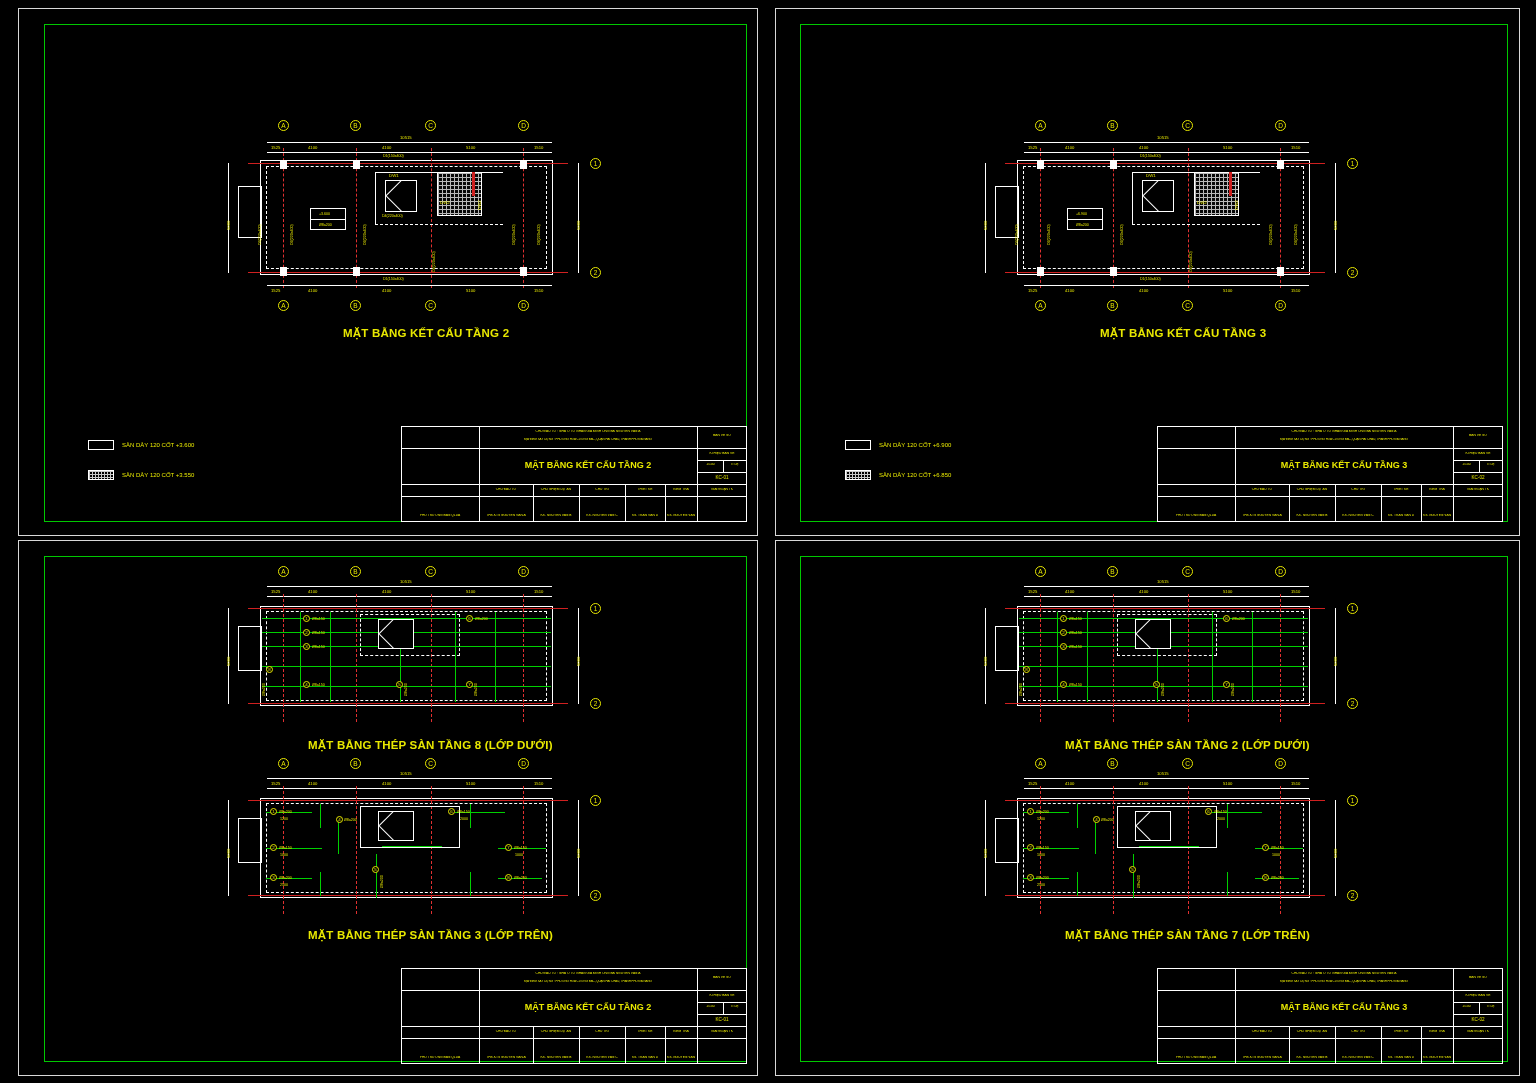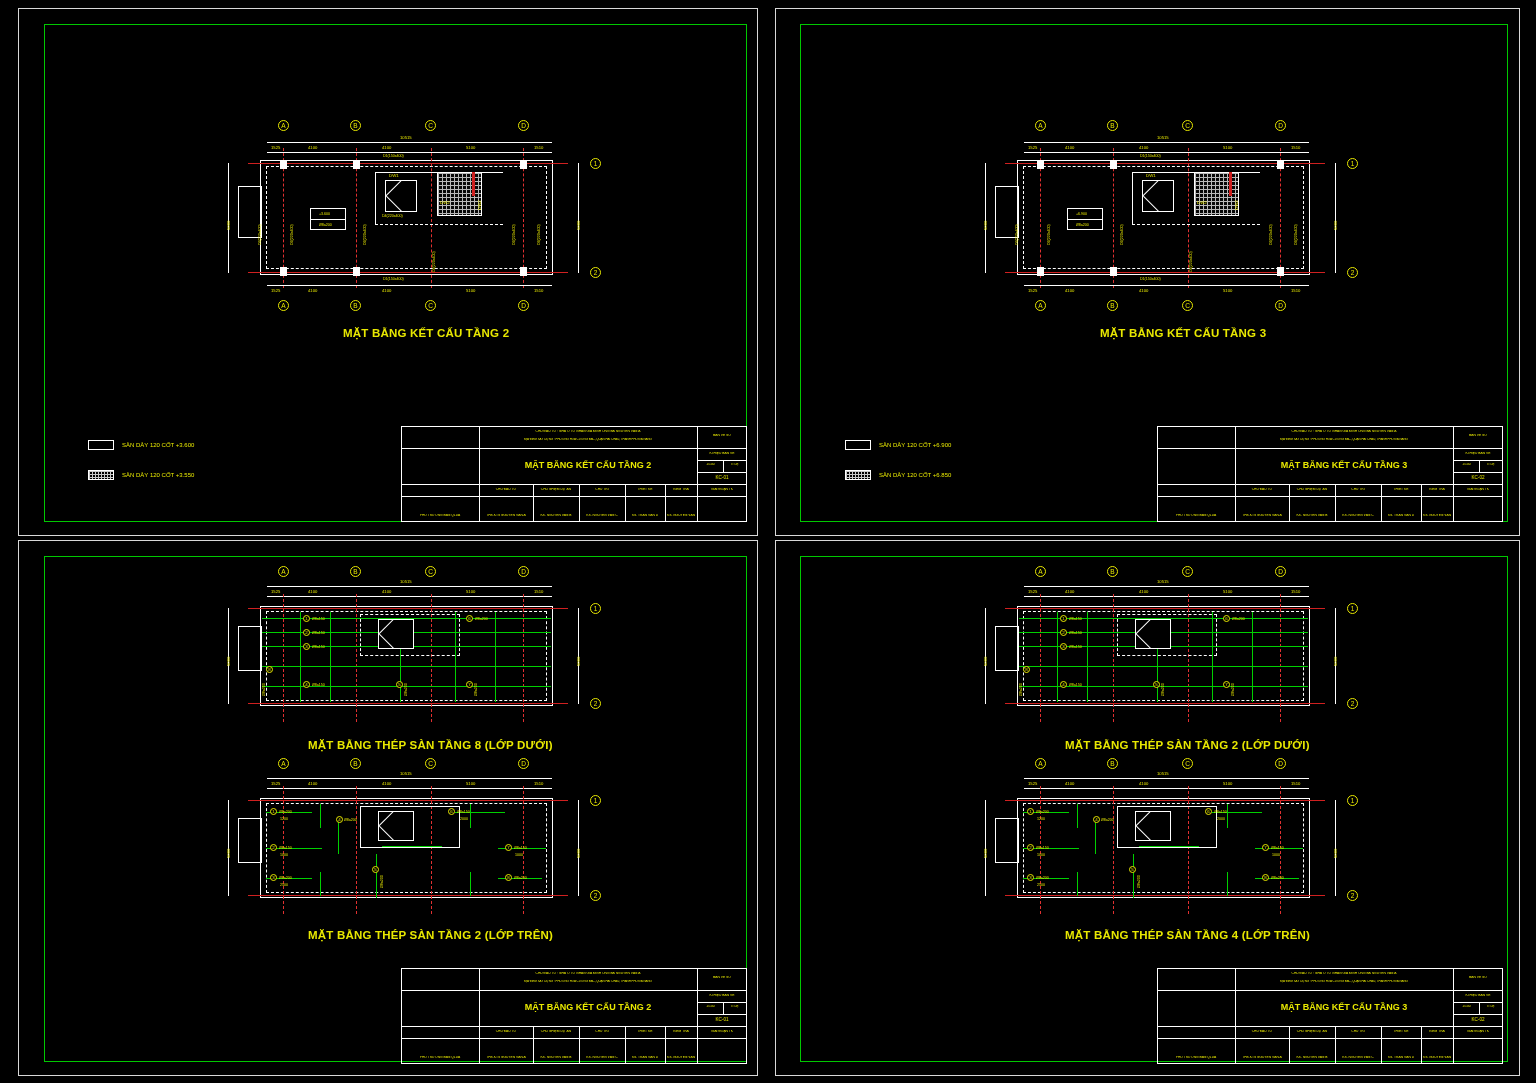--- a/index.html
+++ b/index.html
@@ -530,21 +530,21 @@
     <div class="tiny" style="left:514px; top:340px;">Ø8a200</div>
 
     <div class="wline" style="left:228px; top:264px; width:1px; height:96px;"></div>
     <div class="dim vert" style="left:226px; top:322px;">5000</div>
     <div class="wline" style="left:578px; top:264px; width:1px; height:96px;"></div>
     <div class="dim vert" style="left:576px; top:322px;">5000</div>
 
     <div class="bubr" style="left:590px; top:259px;">1</div>
     <div class="bubr" style="left:590px; top:354px;">2</div>
 
-    <div class="plantitle" style="left:308px; top:393px;">MẶT BẰNG THÉP SÀN TẦNG 2 (LỚP TRÊN)</div>
+    <div class="plantitle" style="left:308px; top:393px;">MẶT BẰNG THÉP SÀN TẦNG 3 (LỚP TRÊN)</div>
   </div>
 
   <div style="position:absolute;left:757px;top:536px;width:770px;height:547px;">
 
     <div class="bub" style="left:278px; top:30px;">A</div>
     <div class="bub" style="left:350px; top:30px;">B</div>
     <div class="bub" style="left:425px; top:30px;">C</div>
     <div class="bub" style="left:518px; top:30px;">D</div>
 
     <div class="wline" style="left:267px; top:50px; width:285px; height:1px;"></div>
@@ -677,21 +677,21 @@
     <div class="tiny" style="left:514px; top:340px;">Ø8a200</div>
 
     <div class="wline" style="left:228px; top:264px; width:1px; height:96px;"></div>
     <div class="dim vert" style="left:226px; top:322px;">5000</div>
     <div class="wline" style="left:578px; top:264px; width:1px; height:96px;"></div>
     <div class="dim vert" style="left:576px; top:322px;">5000</div>
 
     <div class="bubr" style="left:590px; top:259px;">1</div>
     <div class="bubr" style="left:590px; top:354px;">2</div>
 
-    <div class="plantitle" style="left:308px; top:393px;">MẶT BẰNG THÉP SÀN TẦNG 4 (LỚP TRÊN)</div>
+    <div class="plantitle" style="left:308px; top:393px;">MẶT BẰNG THÉP SÀN TẦNG 7 (LỚP TRÊN)</div>
   </div>
 
   <div class="tbwrap" style="left:401px; top:426px; width:346px; height:96px;">
     <div class="tb" style="left:0; top:0; width:346px; height:96px;"></div>
     <div class="wline" style="left:0; top:22px; width:346px; height:1px;"></div>
     <div class="wline" style="left:0; top:58px; width:346px; height:1px;"></div>
     <div class="wline" style="left:0; top:70px; width:346px; height:1px;"></div>
     <div class="wline" style="left:78px;  top:0;   width:1px; height:96px;"></div>
     <div class="wline" style="left:132px; top:58px; width:1px; height:38px;"></div>
     <div class="wline" style="left:178px; top:58px; width:1px; height:38px;"></div>

